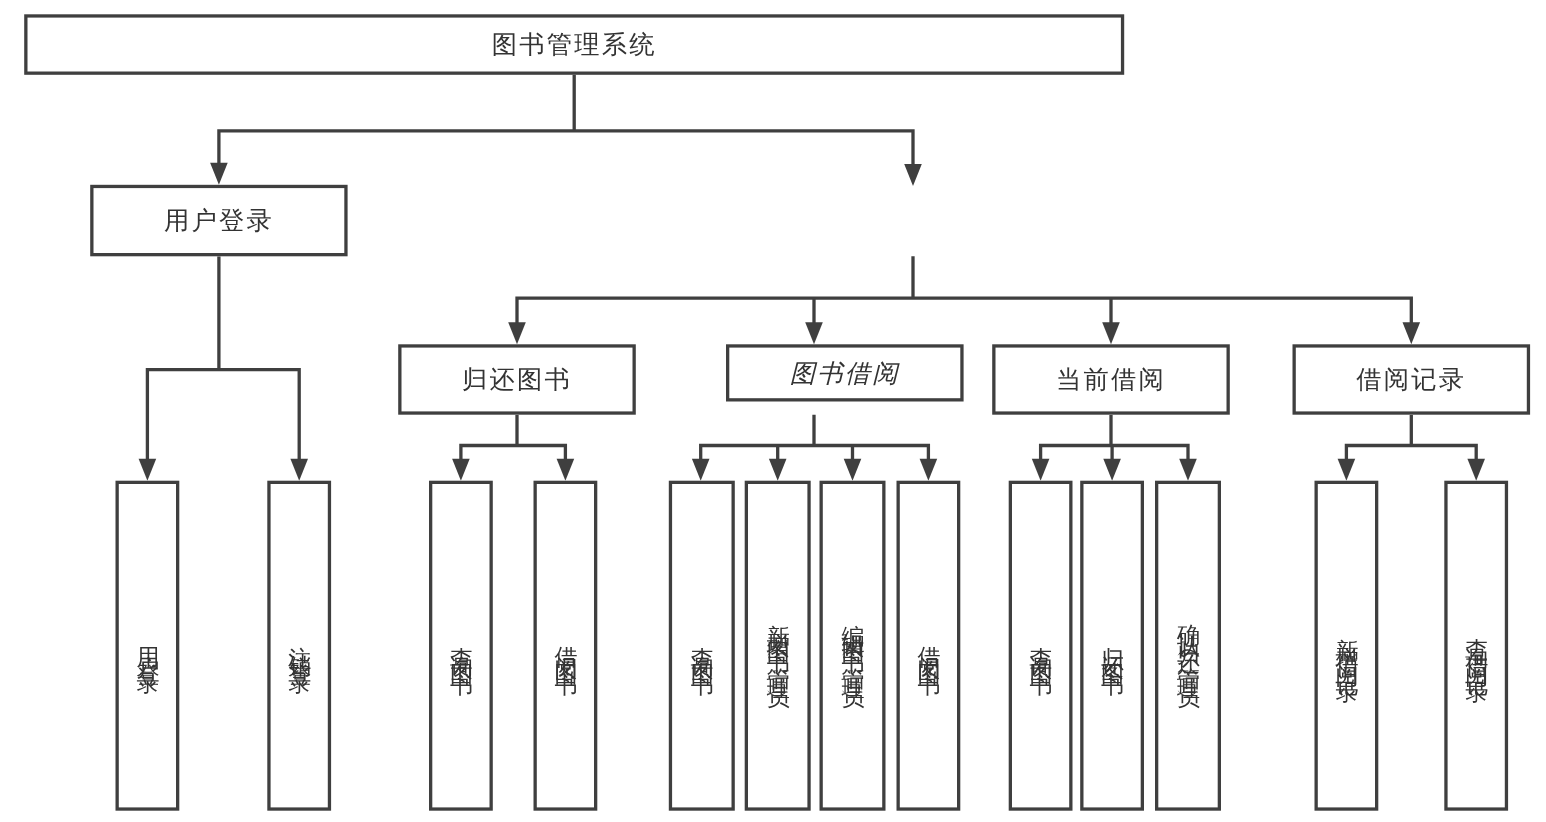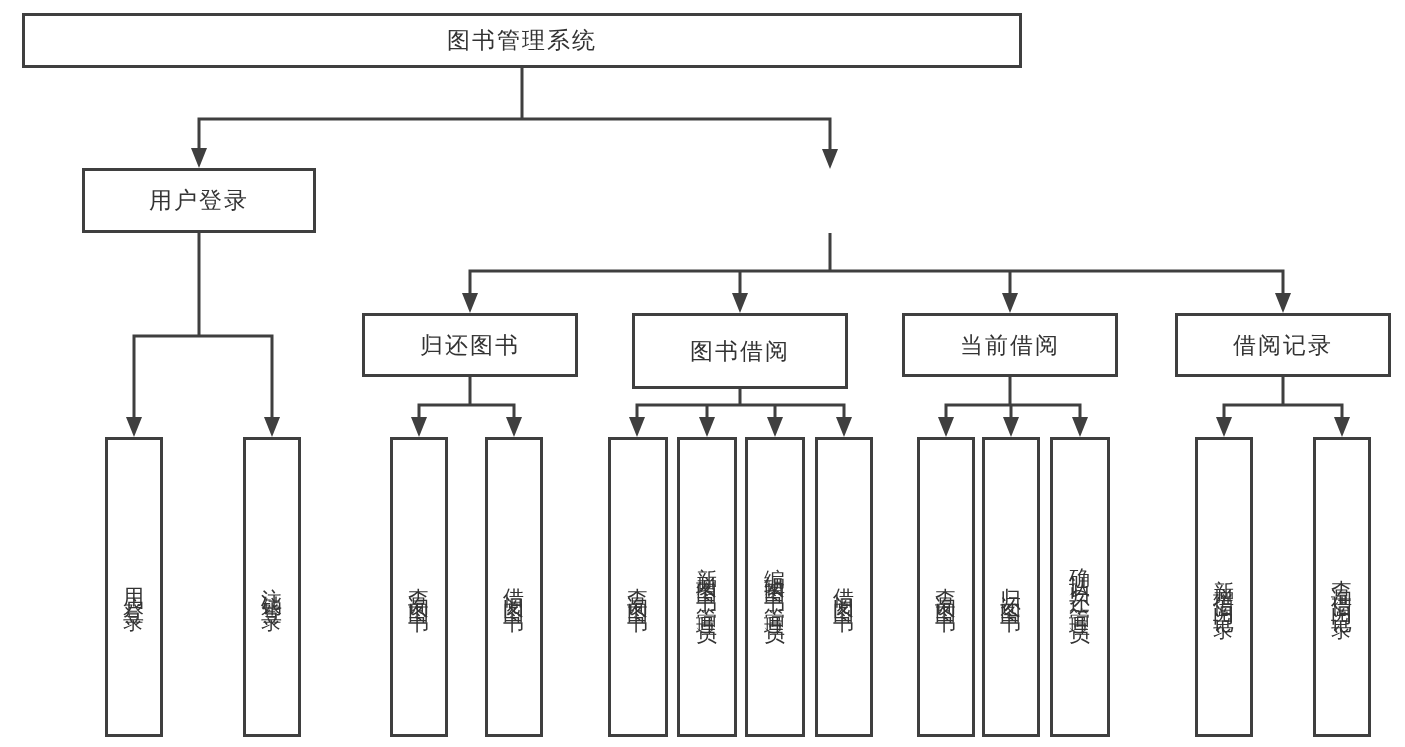--- a/index.html
+++ b/index.html
@@ -117,21 +117,21 @@
     <span>图书管理系统</span>
   </div>
 
   <div class="hbox" style="left:82px; top:168px; width:234px; height:65px;">
     <span>用户登录</span>
   </div>
 
   <div class="hbox" style="left:362px; top:313px; width:216px; height:64px;">
     <span>归还图书</span>
   </div>
-  <div class="hbox" style="left:632px; top:313px; width:216px; height:76px;">
+  <div class="hbox" style="left:660px; top:313px; width:216px; height:52px;font-style:italic;">
     <span>图书借阅</span>
   </div>
   <div class="hbox" style="left:902px; top:313px; width:216px; height:64px;">
     <span>当前借阅</span>
   </div>
   <div class="hbox" style="left:1175px; top:313px; width:216px; height:64px;">
     <span>借阅记录</span>
   </div>
 
   <div class="vbox" style="left:105px;">

